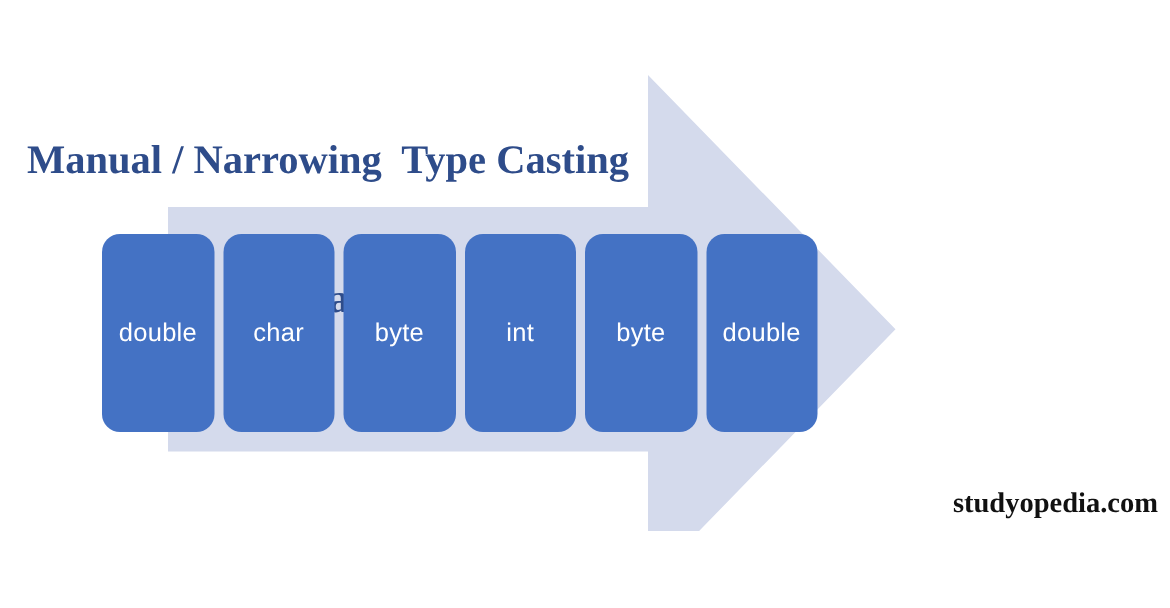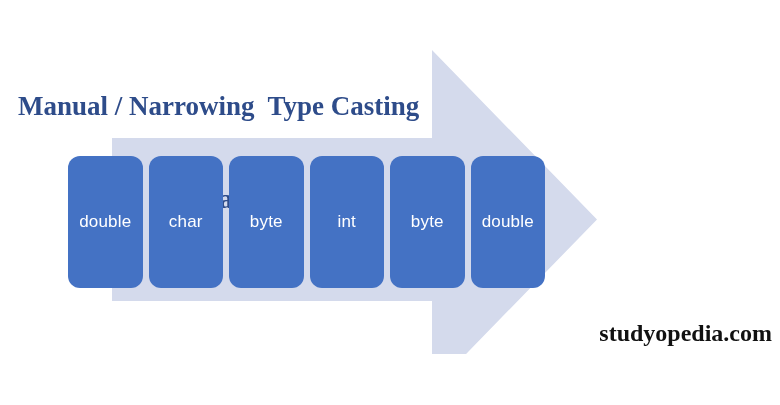--- a/index.html
+++ b/index.html
@@ -64,21 +64,21 @@
     justify-content: center;
     font-size: 17px;
     letter-spacing: 0.2px;
   }
   .watermark {
     position: absolute;
     right: 8px;
     bottom: 7px;
     font-family: "Liberation Serif", serif;
     font-weight: bold;
-    font-size: 24px;
+    font-size: 19px;
     color: var(--watermark-text);
   }
 </style>
 </head>
 <body>
 
 <div class="canvas">
 
   <svg class="arrow-svg" viewBox="0 0 780 405" xmlns="http://www.w3.org/2000/svg" aria-hidden="true">
     <polygon points="112,138 432,138 432,50 597,219.5 432,389 432,301 112,301"></polygon>

